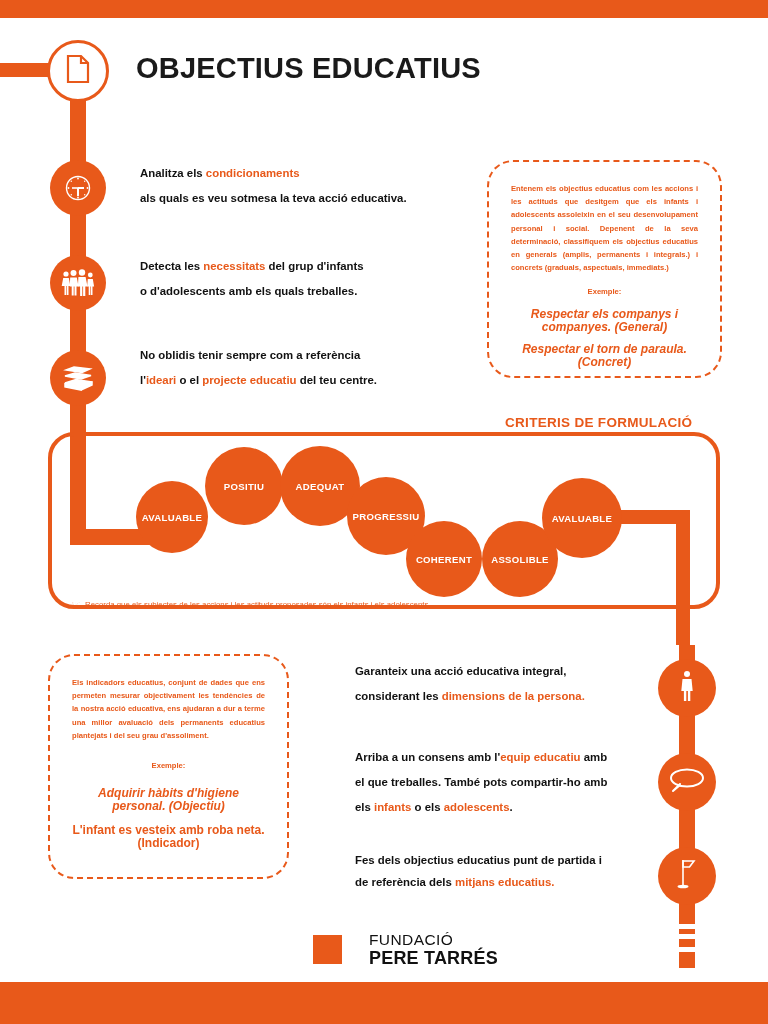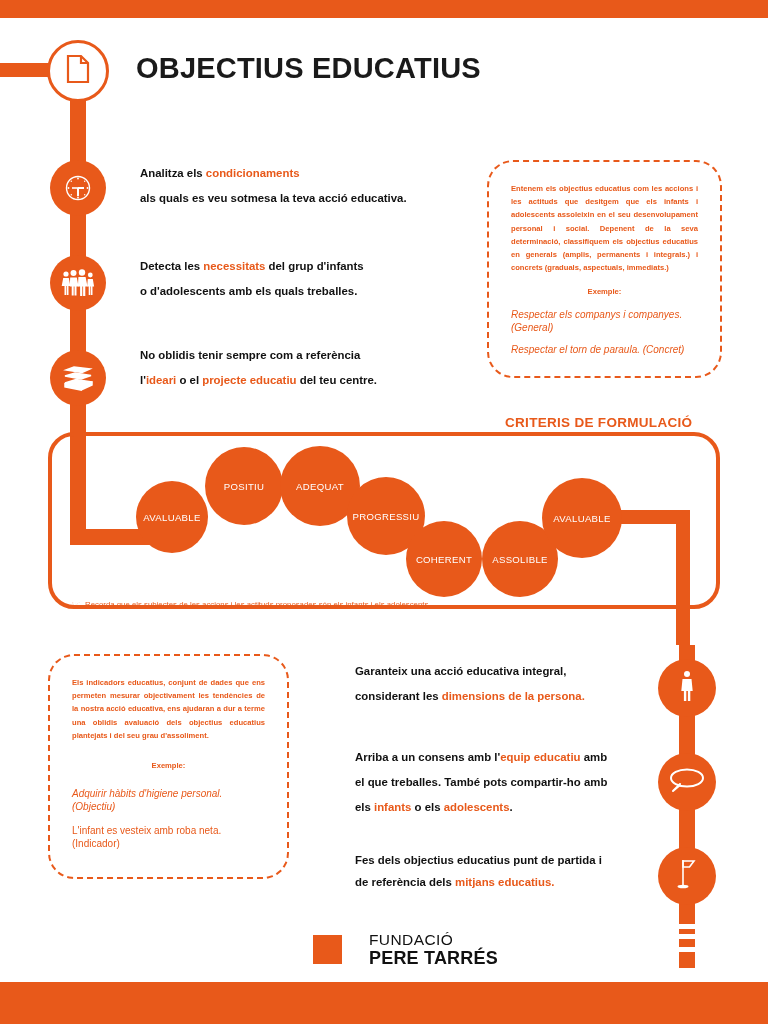--- a/index.html
+++ b/index.html
@@ -40,36 +40,36 @@
   .row-text{position:absolute;left:140px;width:330px;font-size:11.4px;font-weight:bold;color:#111;line-height:25px;}
   .or{color:#E8591A;}
 
   
   .dashed{
     position:absolute;border:2px dashed #E8591A;border-radius:26px;
     box-sizing:border-box;background:#fff;
   }
   .dashed p{margin:0;color:#E8591A;font-size:7.6px;font-weight:bold;line-height:13.2px;text-align:justify;}
   .dashed p.lbl{font-weight:bold;text-align:center;margin-top:11px;}
-  .dashed p.ital{font-style:italic;font-weight:normal;text-align:left;margin-top:9px;font-size:10px;}
+  .dashed p.ital{font-style:italic;font-weight:bold;text-align:center;margin-top:9px;font-size:12px;}
 
   
   .criteris-title{
     position:absolute;left:503px;top:415px;
     font-size:13.5px;font-weight:bold;color:#E8591A;letter-spacing:.3px;z-index:6;
     background:#fff;padding:0 2px;
   }
   .crit-box{
     position:absolute;left:48px;top:432px;width:672px;height:177px;
     border:4px solid #E8591A;border-radius:26px;box-sizing:border-box;background:transparent;z-index:2;
   }
   .crit-circle{
     position:absolute;border-radius:50%;background:#E8591A;z-index:5;
     display:flex;align-items:center;justify-content:center;
-    color:#fff;font-size:9.6px;font-weight:normal;letter-spacing:.3px;white-space:nowrap;
+    color:#fff;font-size:9.6px;font-weight:bold;letter-spacing:.3px;white-space:nowrap;
   }
   .connector{position:absolute;background:#E8591A;z-index:4;}
 
   .recorda{
     position:absolute;left:72px;top:599px;font-size:7.8px;color:#E8591A;font-weight:normal;
   }
   .recorda .hand{font-size:9px;margin-right:5px;}
 
   
   .rspine{position:absolute;left:679px;width:16px;background:#E8591A;}
@@ -211,21 +211,21 @@
     </div>
 
   <div class="connector" style="left:600px;top:510px;width:90px;height:14px;"></div>
   <div class="connector" style="left:676px;top:510px;width:14px;height:135px;"></div>
 
   <div class="recorda">
     <span class="hand">☞</span><span>Recorda que els subjectes de les accions i les actituds proposades són els infants i els adolescents</span>
   </div>
 
   <div class="dashed" style="left:48px;top:654px;width:241px;height:225px;padding:20px 22px 0 22px;">
-    <p>Els indicadors educatius, conjunt de dades que ens permeten mesurar objectivament les tendències de la nostra acció educativa, ens ajudaran a dur a terme una oblidis avaluació dels objectius educatius plantejats i del seu grau d'assoliment.</p>
+    <p>Els indicadors educatius, conjunt de dades que ens permeten mesurar objectivament les tendències de la nostra acció educativa, ens ajudaran a dur a terme una millor avaluació dels permanents educatius plantejats i del seu grau d'assoliment.</p>
     <p class="lbl" style="margin-top:17px;">Exemple:</p>
     <p class="ital" style="margin-top:15px;">Adquirir hàbits d'higiene personal. (Objectiu)</p>
     <p class="ital" style="font-style:normal;margin-top:10px;">L'infant es vesteix amb roba neta. (Indicador)</p>
   </div>
 
   <div class="rspine" style="top:645px;height:20px;"></div>
   <div class="rspine" style="top:712px;height:48px;"></div>
   <div class="rspine" style="top:806px;height:48px;"></div>
   <div class="rspine" style="top:900px;height:24px;"></div>
   <div class="dashseg" style="top:929px;height:5px;"></div>

